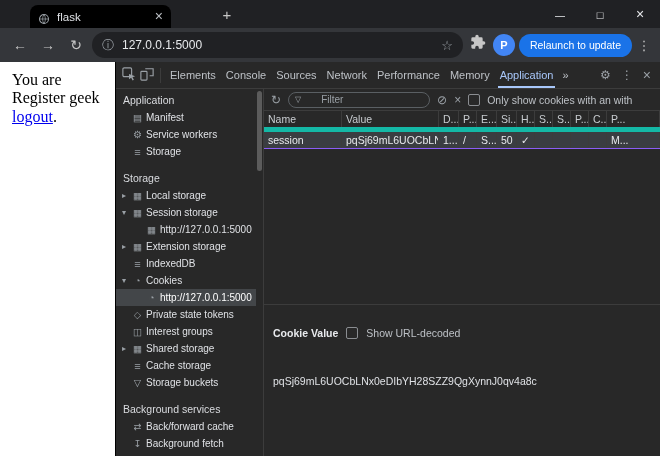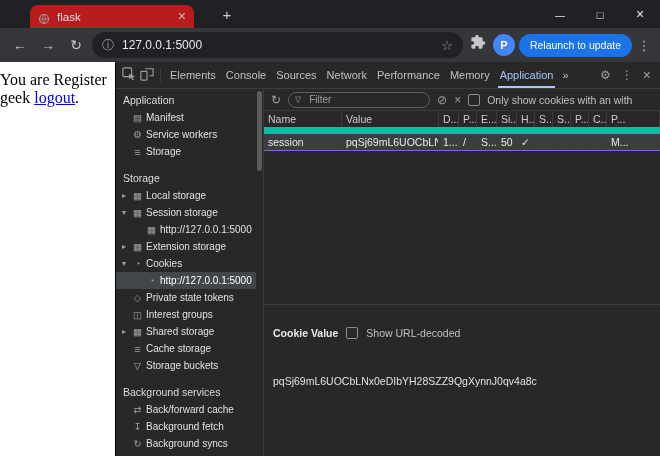--- a/index.html
+++ b/index.html
@@ -1,21 +1,21 @@
 <!DOCTYPE html>
 <html><head>
 <meta charset="utf-8">
 <style>
   html,body{margin:0;padding:0;}
   body{width:660px;height:456px;overflow:hidden;font-family:"Liberation Sans",sans-serif;background:#202124;}
   .window{position:relative;width:660px;height:456px;background:#202124;}
 
   
   .tabstrip{position:relative;height:28px;background:#202124;}
-  .tab{position:absolute;left:30px;top:5px;width:164px;height:23px;background:#b91c1c;border-radius:8px 8px 0 0;display:flex;align-items:center;padding:0 8px;box-sizing:border-box;justify-content:center;}
+  .tab{position:absolute;left:30px;top:5px;width:141px;height:23px;background:#000000;border-radius:8px 8px 0 0;display:flex;align-items:center;padding:0 8px;box-sizing:border-box;justify-content:center;}
   .favicon{width:12px;height:12px;margin-right:7px;flex:0 0 auto;}
   .tab-title{flex:1;font-size:11.5px;color:#dfe1e5;white-space:nowrap;overflow:hidden;}
   .tab-close{color:#bdc1c6;font-size:13px;line-height:13px;}
   .newtab{position:absolute;left:216px;top:4px;width:22px;height:22px;text-align:center;line-height:22px;color:#c7c7c7;font-size:15px;}
   .wincontrols{position:absolute;right:0;top:0;height:28px;display:flex;}
   .wc{width:40px;height:28px;text-align:center;line-height:28px;color:#e8eaed;}
   .icon-min::before{content:"—";font-size:10px;}
   .icon-max::before{content:"□";font-size:11px;}
   .icon-close::before{content:"×";font-size:14px;}
   .icon-plus::before{content:"+";}
@@ -33,21 +33,21 @@
   .icon-star::before{content:"☆";}
   .omni-star{color:#9aa0a6;font-size:13px;}
   .extbtn{width:22px;text-align:center;flex:0 0 auto;}
   .avatar{width:22px;height:22px;border-radius:50%;background:#4285f4;color:#fff;font-size:11px;font-weight:bold;text-align:center;line-height:22px;flex:0 0 auto;}
   .relaunch{flex:0 0 auto;height:23px;border:none;border-radius:12px;background:#1a73e8;color:#fff;font-size:10.5px;padding:0 11px;font-family:"Liberation Sans",sans-serif;}
   .icon-dots::before{content:"⋮";}
   .menudots{width:16px;text-align:center;color:#c7c7c7;font-size:13px;flex:0 0 auto;}
 
   
   .content{display:flex;height:394px;}
-  .page{width:115px;background:#ffffff;color:#000;font-family:"Liberation Serif",serif;font-size:16px;padding:9px 0;box-sizing:border-box;line-height:1.15;}
+  .page{width:115px;background:#ffffff;color:#000;font-family:"Liberation Serif",serif;font-size:16px;padding:9px 12px;box-sizing:border-box;line-height:1.15;}
   .page a{color:#0000ee;text-decoration:underline;}
 
   .devtools{flex:1;background:#282828;border-left:1px solid #000;display:flex;flex-direction:column;min-width:0;}
 
   
   .dt-tabbar{height:26px;display:flex;align-items:center;border-bottom:1px solid #3c3c3c;padding:0 4px;flex:0 0 auto;}
   .dt-toolicon{width:18px;height:16px;text-align:center;color:#9aa0a6;flex:0 0 auto;}
   .dt-sep{width:1px;height:15px;background:#3c3c3c;margin:0 4px;flex:0 0 auto;}
   .dt-tab{font-size:11px;color:#bdc1c6;padding:0 5px;height:26px;line-height:26px;position:relative;white-space:nowrap;flex:0 0 auto;}
   .dt-tab.selected{color:#a8c7fa;}
@@ -82,31 +82,31 @@
   .tree-icon[data-icon="sync"]::before{content:"↻";}
   .tree-label{overflow:hidden;}
 
   .dt-scroll{width:7px;flex:0 0 auto;position:relative;}
   .dt-thumb{position:absolute;top:2px;left:1px;width:5px;height:80px;border-radius:3px;background:#5c5c5c;}
 
   .dt-pane{flex:1;border-left:1px solid #3c3c3c;display:flex;flex-direction:column;min-width:0;}
   .cookie-toolbar{height:21px;flex:0 0 auto;display:flex;align-items:center;gap:7px;padding:0 7px;border-bottom:1px solid #3c3c3c;}
   .icon-refresh::before{content:"↻";}
   .ct-icon{color:#9aa0a6;font-size:12px;flex:0 0 auto;}
-  .filter-pill{width:128px;height:14px;border:1px solid #5a5f63;border-radius:8px;display:flex;align-items:center;padding:0 6px;gap:8px;flex:0 0 auto;}
+  .filter-pill{width:128px;height:14px;border:1px solid #5a5f63;border-radius:8px;display:flex;align-items:center;padding:0 6px;gap:20px;flex:0 0 auto;}
   .icon-funnel::before{content:"▽";}
   .funnel{color:#9aa0a6;font-size:8px;flex:0 0 auto;}
   .filter-pill input{flex:1;min-width:0;background:transparent;border:none;outline:none;color:#bdc1c6;font-size:10px;font-family:"Liberation Sans",sans-serif;padding:0;}
   .filter-pill input::placeholder{color:#9aa0a6;}
   .icon-block::before{content:"⊘";}
   .icon-x::before{content:"×";}
   .checkbox{width:10px;height:10px;border:1px solid #8a8d91;border-radius:2px;flex:0 0 auto;}
   .tb-label{font-size:10.5px;color:#bdc1c6;white-space:nowrap;overflow:hidden;}
 
-  .ct-header{display:flex;height:16px;flex:0 0 auto;border-bottom:7px solid #14b8a6;}
+  .ct-header{display:flex;height:16px;flex:0 0 auto;border-bottom:5px solid #14b8a6;}
   .ct-hcell{font-size:10.5px;color:#c8ccd0;line-height:16px;padding:0 4px;border-right:1px solid #3c3c3c;white-space:nowrap;overflow:hidden;box-sizing:border-box;flex:0 0 auto;}
   .ct-row{display:flex;height:16px;flex:0 0 auto;background:#3a3d41;border-bottom:1px solid #8b5cf6;}
   .ct-cell{font-size:10.5px;color:#e8eaed;line-height:16px;padding:0 4px;border-right:1px solid #3c3c3c;white-space:nowrap;overflow:hidden;box-sizing:border-box;flex:0 0 auto;}
   .ct-filler{flex:1;}
 
   .cookie-preview{height:152px;flex:0 0 auto;border-top:1px solid #3c3c3c;padding:22px 9px;box-sizing:border-box;}
   .cp-header{display:flex;align-items:center;gap:8px;margin-bottom:9px;}
   .cp-title{font-size:10.5px;font-weight:bold;color:#e8eaed;}
   .cp-value{font-size:10.5px;color:#dfe1e5;word-break:break-all;margin-top:36px;}
 </style>
@@ -225,20 +225,25 @@
               <span class="expander"></span>
               <span class="tree-icon" data-icon="table"></span>
               <span class="tree-label">http://127.0.0.1:5000</span>
             </div>
             <div class="tree-row">
               <span class="expander">▸</span>
               <span class="tree-icon" data-icon="storage"></span>
               <span class="tree-label">Extension storage</span>
             </div>
             <div class="tree-row">
+              <span class="expander"></span>
+              <span class="tree-icon" data-icon="database"></span>
+              <span class="tree-label">IndexedDB</span>
+            </div>
+            <div class="tree-row">
               <span class="expander">▾</span>
               <span class="tree-icon" data-icon="cookie"></span>
               <span class="tree-label">Cookies</span>
             </div>
             <div class="tree-row child selected">
               <span class="expander"></span>
               <span class="tree-icon" data-icon="cookie"></span>
               <span class="tree-label">http://127.0.0.1:5000</span>
             </div>
             <div class="tree-row">

